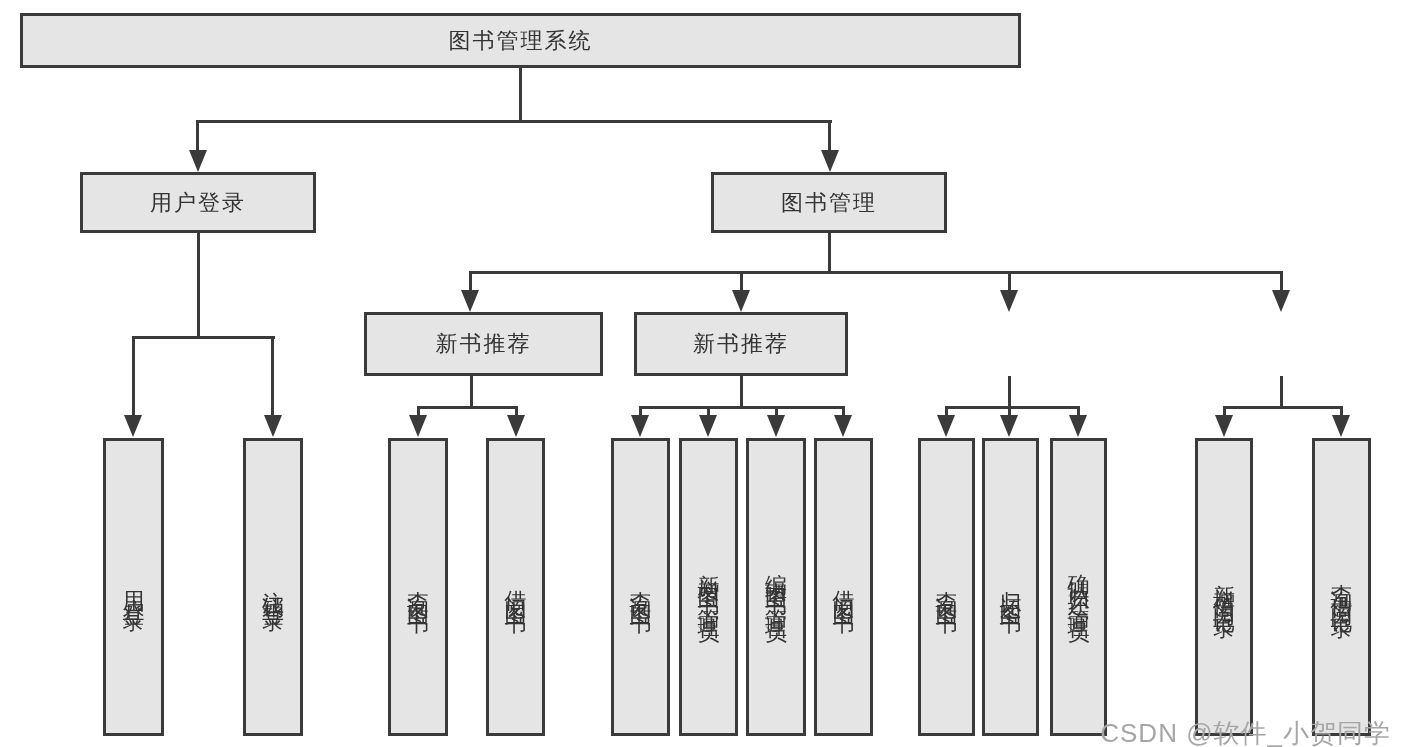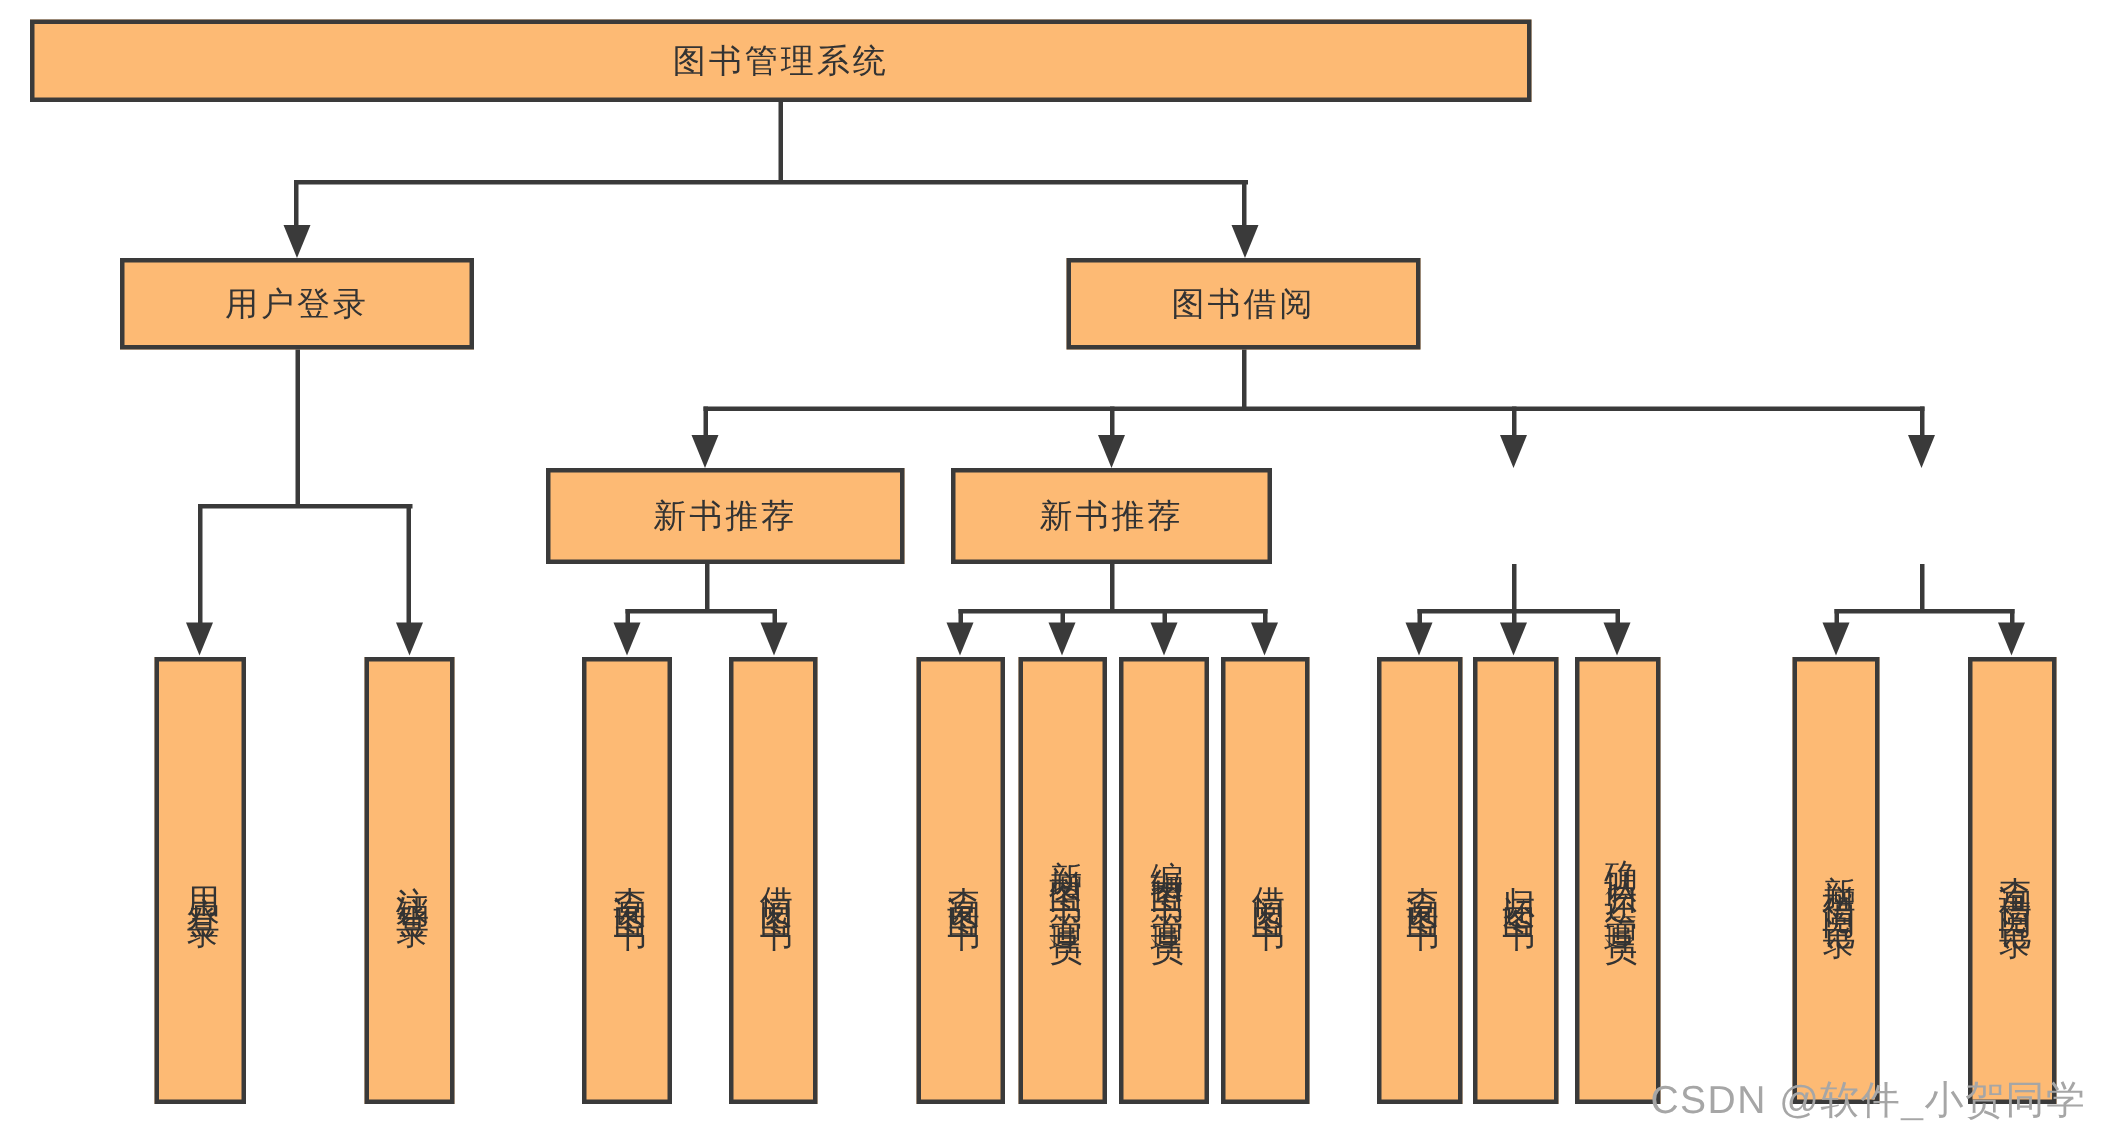--- a/index.html
+++ b/index.html
@@ -1,22 +1,22 @@
 <!DOCTYPE html>
 <html><head>
 <meta charset="utf-8">
 <style>
   html,body{margin:0;padding:0;background:#ffffff;}
   #canvas{
     position:relative;width:1405px;height:747px;background:#ffffff;overflow:hidden;
     font-family:"Liberation Sans", sans-serif;
   }
   .box{
-    position:absolute;border:3px solid #3a3a3a;background:#fdba74;
-    display:flex;align-items:center;justify-content:center;box-sizing:border-box;font-family:Liberation Mono, monospace;
+    position:absolute;border:3px solid #3a3a3a;background:#e5e5e5;
+    display:flex;align-items:center;justify-content:center;box-sizing:border-box;
   }
   .hlabel{font-size:22px;color:#333333;letter-spacing:2px;white-space:nowrap;}
   .vlabel{
     writing-mode:vertical-rl;text-orientation:mixed;
     font-size:22px;letter-spacing:7px;color:#333333;line-height:1;white-space:nowrap;
   }
   .line{position:absolute;background:#3a3a3a;}
   .arrow{
     position:absolute;width:0;height:0;
     border-left:9px solid transparent;border-right:9px solid transparent;
@@ -40,21 +40,21 @@
   <div class="line" style="left:196px;top:120px;width:636px;height:3px"></div>
   <div class="line" style="left:196px;top:120px;width:3px;height:32px"></div>
   <div class="arrow" style="left:189px;top:150px"></div>
   <div class="line" style="left:828px;top:120px;width:3px;height:32px"></div>
   <div class="arrow" style="left:821px;top:150px"></div>
 
   <div class="box" style="left:80px;top:172px;width:236px;height:61px">
     <span class="hlabel">用户登录</span>
   </div>
   <div class="box" style="left:711px;top:172px;width:236px;height:61px">
-    <span class="hlabel">图书借阅</span>
+    <span class="hlabel">图书管理</span>
   </div>
 
   <div class="line" style="left:197px;top:233px;width:3px;height:105px"></div>
   <div class="line" style="left:132px;top:336px;width:143px;height:3px"></div>
   <div class="line" style="left:132px;top:336px;width:3px;height:81px"></div>
   <div class="arrow" style="left:124px;top:415px"></div>
   <div class="line" style="left:271px;top:336px;width:3px;height:81px"></div>
   <div class="arrow" style="left:264px;top:415px"></div>
 
   <div class="line" style="left:828px;top:233px;width:3px;height:40px"></div>

